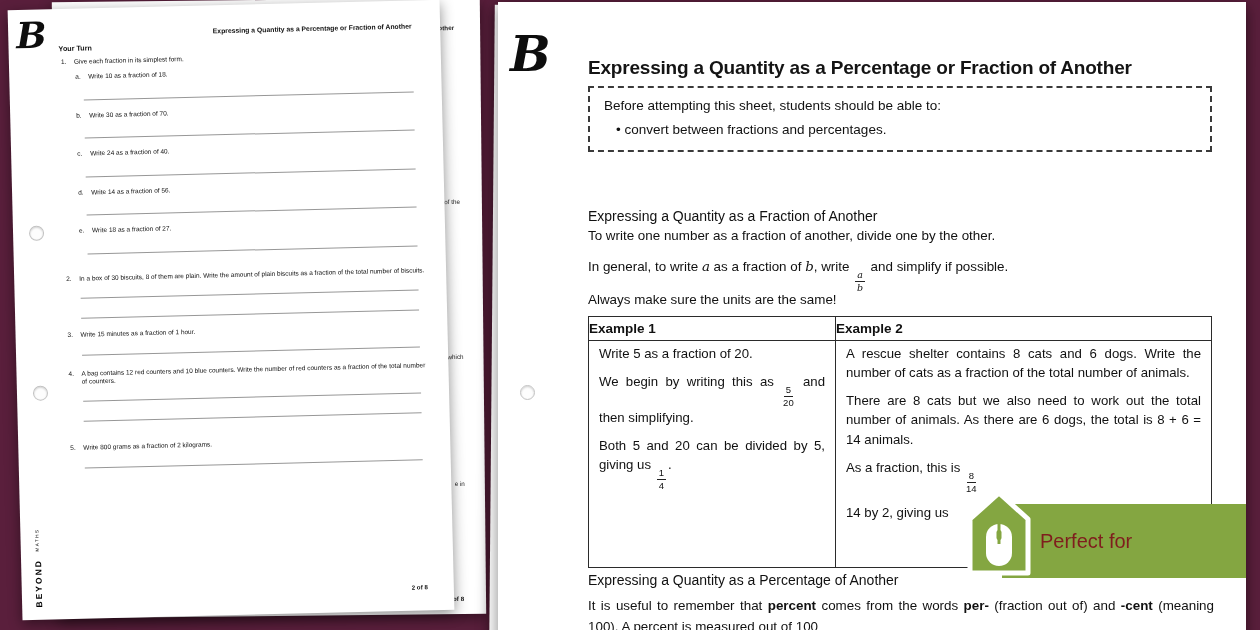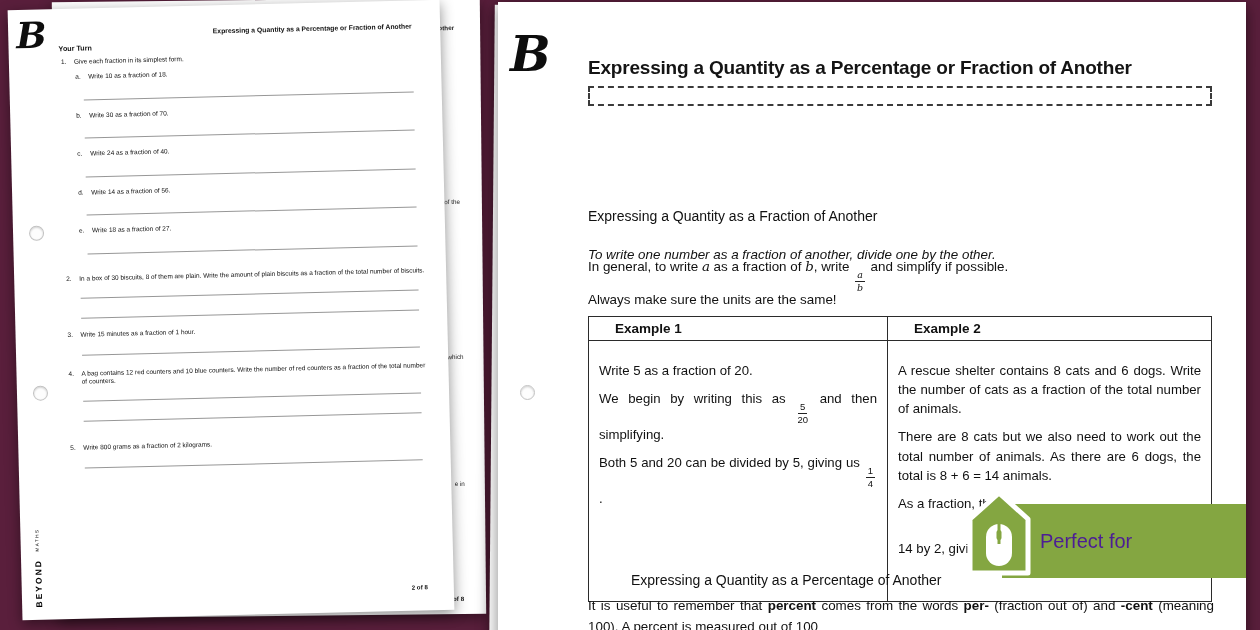--- a/index.html
+++ b/index.html
@@ -56,46 +56,46 @@
 
   .rp-logo { position:absolute; left:10px; top:24px; width:44px; height:56px; }
   .rp-title { position:absolute; left:90px; top:42px; width:630px; font-size:19px; font-weight:bold; color:#141414; letter-spacing:-0.2px; }
   .rp-prior { position:absolute; left:90px; top:84px; width:624px; box-sizing:border-box;
     border:2px dashed #3a3a3a; padding:10px 14px 6px 14px; }
   .rp-prior-h { font-size:14px; font-weight:bold; margin-bottom:10px; }
   .rp-prior-i { font-size:13.5px; margin-bottom:9px; }
   .rp-bullet { font-size:13.5px; padding-left:12px; margin-bottom:7px; }
   .rp-h { position:absolute; left:90px; font-size:14px; font-weight:normal; margin:0; }
   .rp-h-fraction { top:206px; }
-  .rp-h-pct { top:570px;margin-left:43px; }
+  .rp-h-pct { top:570px; }
   .rp-p { position:absolute; left:90px; width:626px; font-size:13.4px; margin:0; line-height:1.4; }
-  .rp-p1 { top:244px;font-style:italic; } .rp-p2 { top:256px; } .rp-p3 { top:289px; }
+  .rp-p1 { top:225px; } .rp-p2 { top:256px; } .rp-p3 { top:289px; }
   .rp-pct { top:594px; text-align:justify; line-height:1.55; }
   .var-i { font-family:"DejaVu Serif", serif; font-style:italic; }
 
   .rp-table-wrap { position:absolute; left:90px; top:314px; width:624px; }
   table.rp-table { border-collapse:collapse; width:100%; table-layout:fixed; }
   .rp-table th, .rp-table td { border:1.5px solid #2b2b2b; }
-  .rp-table th { text-align:left; padding:4px 26px; font-size:13.5px; }
-  .rp-table td { vertical-align:top; padding:20px 10px; font-size:13.2px; line-height:1.45; text-align:justify; height:220px; }
+  .rp-table th { text-align:left; padding:4px 0; font-size:13.5px; }
+  .rp-table td { vertical-align:top; padding:3px 10px; font-size:13.2px; line-height:1.45; text-align:justify; height:220px; }
   .col1 { width:246px; } 
   .cell-p { margin:0 0 9px 0; }
 
   .frac { display:inline-flex; flex-direction:column; align-items:center;
     font-size:9.5px; line-height:1.05; vertical-align:-7px; margin:0 2px; }
   .frac .fnum { border-bottom:1px solid #222; padding:0 2px 1px; }
   .frac .fden { padding-top:1px; }
   .frac-italic { font-family:"DejaVu Serif", serif; font-style:italic; }
 
   
   #badge-group { position:absolute; left:966px; top:488px; width:280px; height:90px; z-index:10; }
   .badge-rect { position:absolute; left:36px; top:16px; width:244px; height:74px;
     background:var(--badge-color, #84a641); box-sizing:border-box;
     display:flex; flex-direction:column; justify-content:center; padding-left:38px; gap:1px; }
-  .badge-line1 { color:#4c1d95; font-size:20px; line-height:1.15; }
+  .badge-line1 { color:#7f1d1d; font-size:20px; line-height:1.15; }
   .badge-line2 { color:#fff; font-size:23px; font-weight:bold; line-height:1.15; }
   .badge-house { position:absolute; left:0; top:0; width:66px; height:90px; }
 </style>
 </head>
 <body>
 
 <div id="canvas">
 
   <div id="left-behind" class="page">
     <span class="bp-frag bp-frag-top">other</span>
@@ -188,20 +188,22 @@
   <div id="right-behind" class="page"></div>
 
   <div id="right-front" class="page">
     <svg class="rp-logo" viewBox="0 0 44 56">
       <text x="2" y="45" font-size="48" class="logo-b">B</text>
     </svg>
 
     <h1 class="rp-title">Expressing a Quantity as a Percentage or Fraction of Another</h1>
 
     <div class="rp-prior">
+      <div class="rp-prior-i">Before attempting this sheet, students should be able to:</div>
+      <div class="rp-bullet">• convert between fractions and percentages.</div>
     </div>
 
     <h2 class="rp-h rp-h-fraction">Expressing a Quantity as a Fraction of Another</h2>
     <p class="rp-p rp-p1">To write one number as a fraction of another, divide one by the other.</p>
 
     <p class="rp-p rp-p3">Always make sure the units are the same!</p>
 
     <p class="rp-p rp-p2"><span>In general, to write </span><span class="var-i">a</span><span> as a fraction of </span><span class="var-i">b</span><span>, write </span><span class="frac frac-italic">
           <span class="fnum">a</span>
           <span class="fden">b</span>

